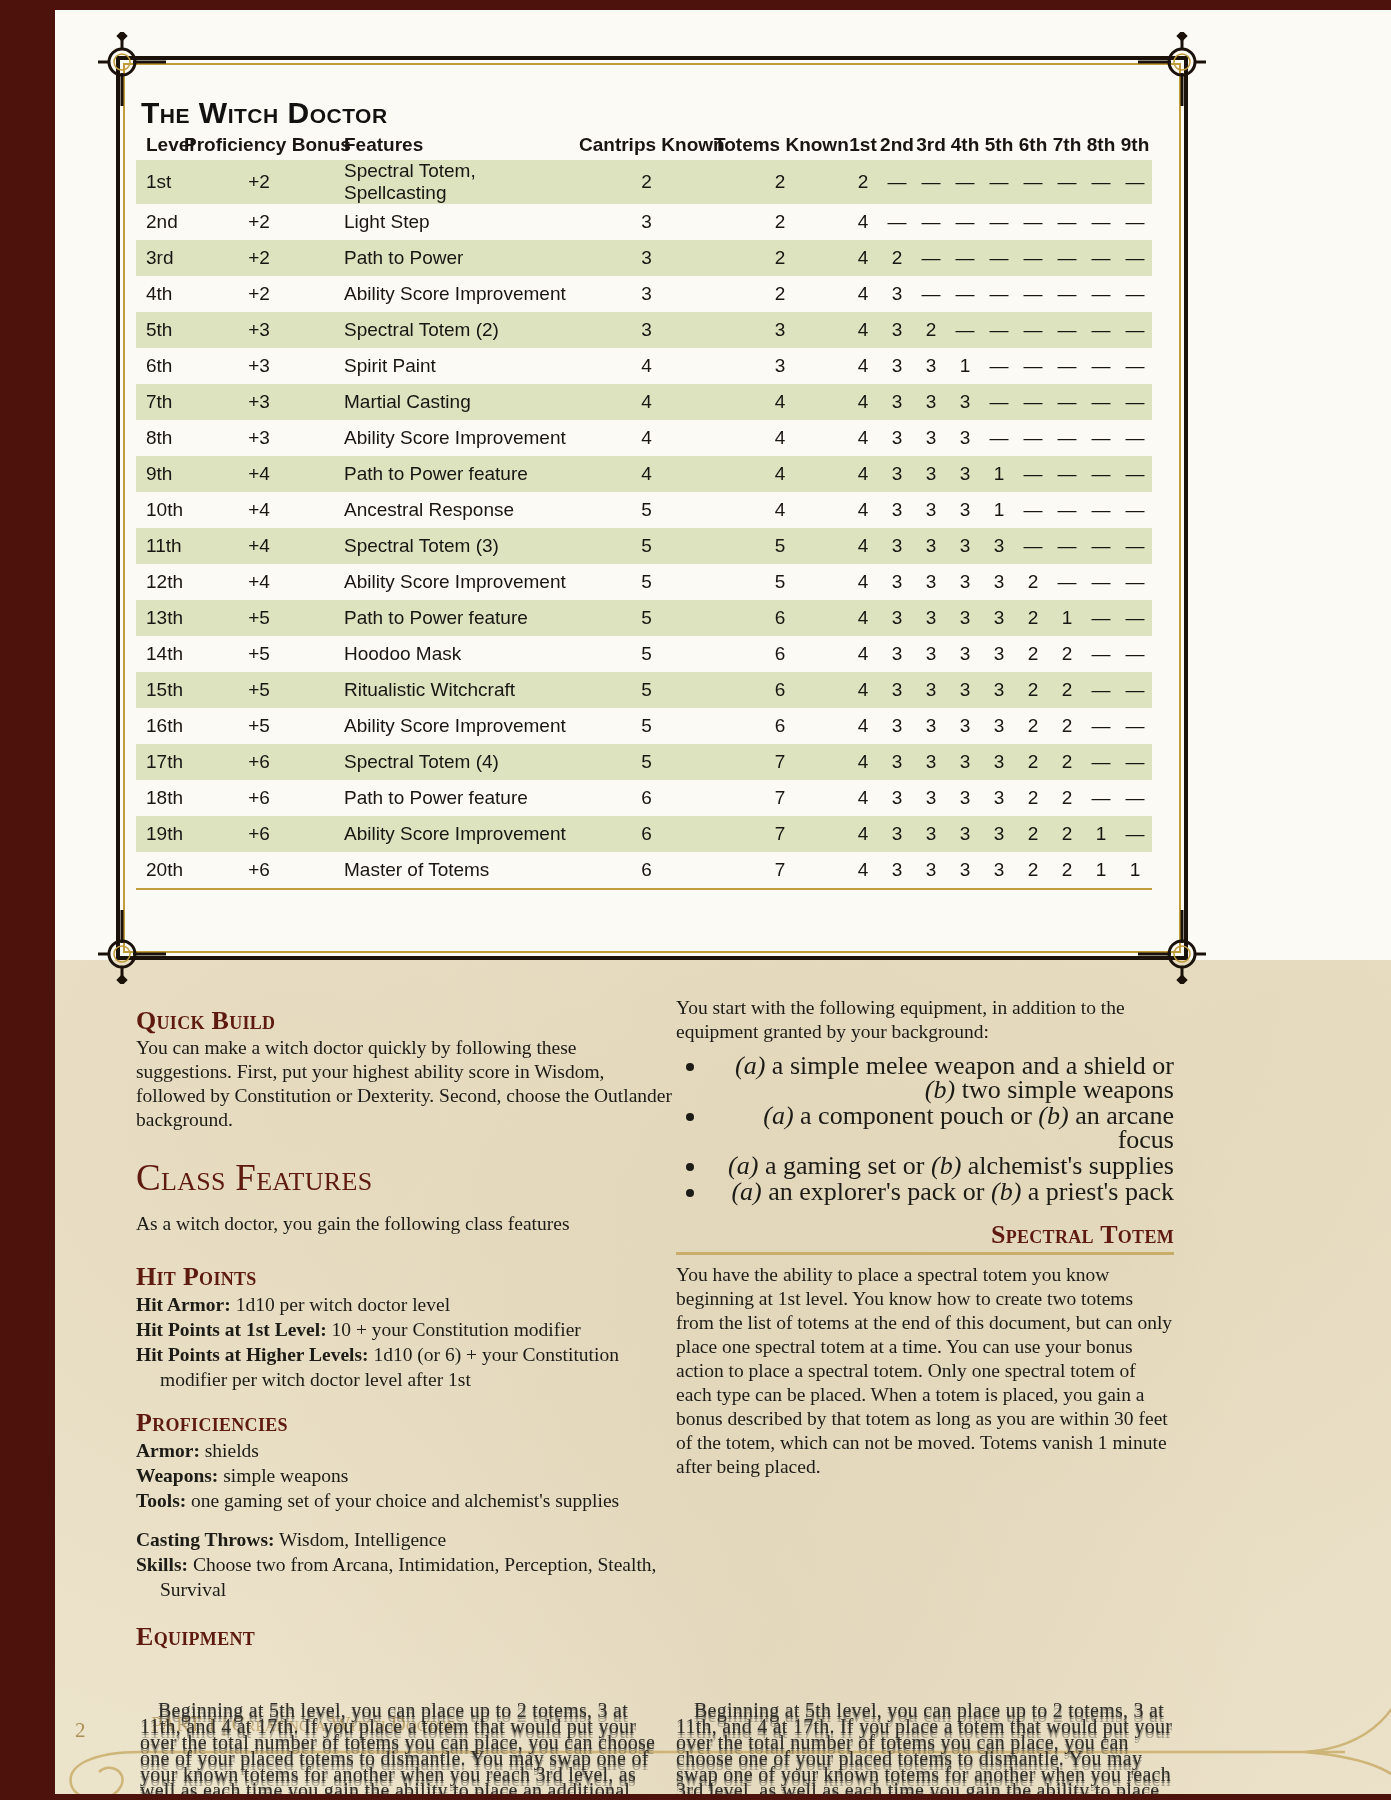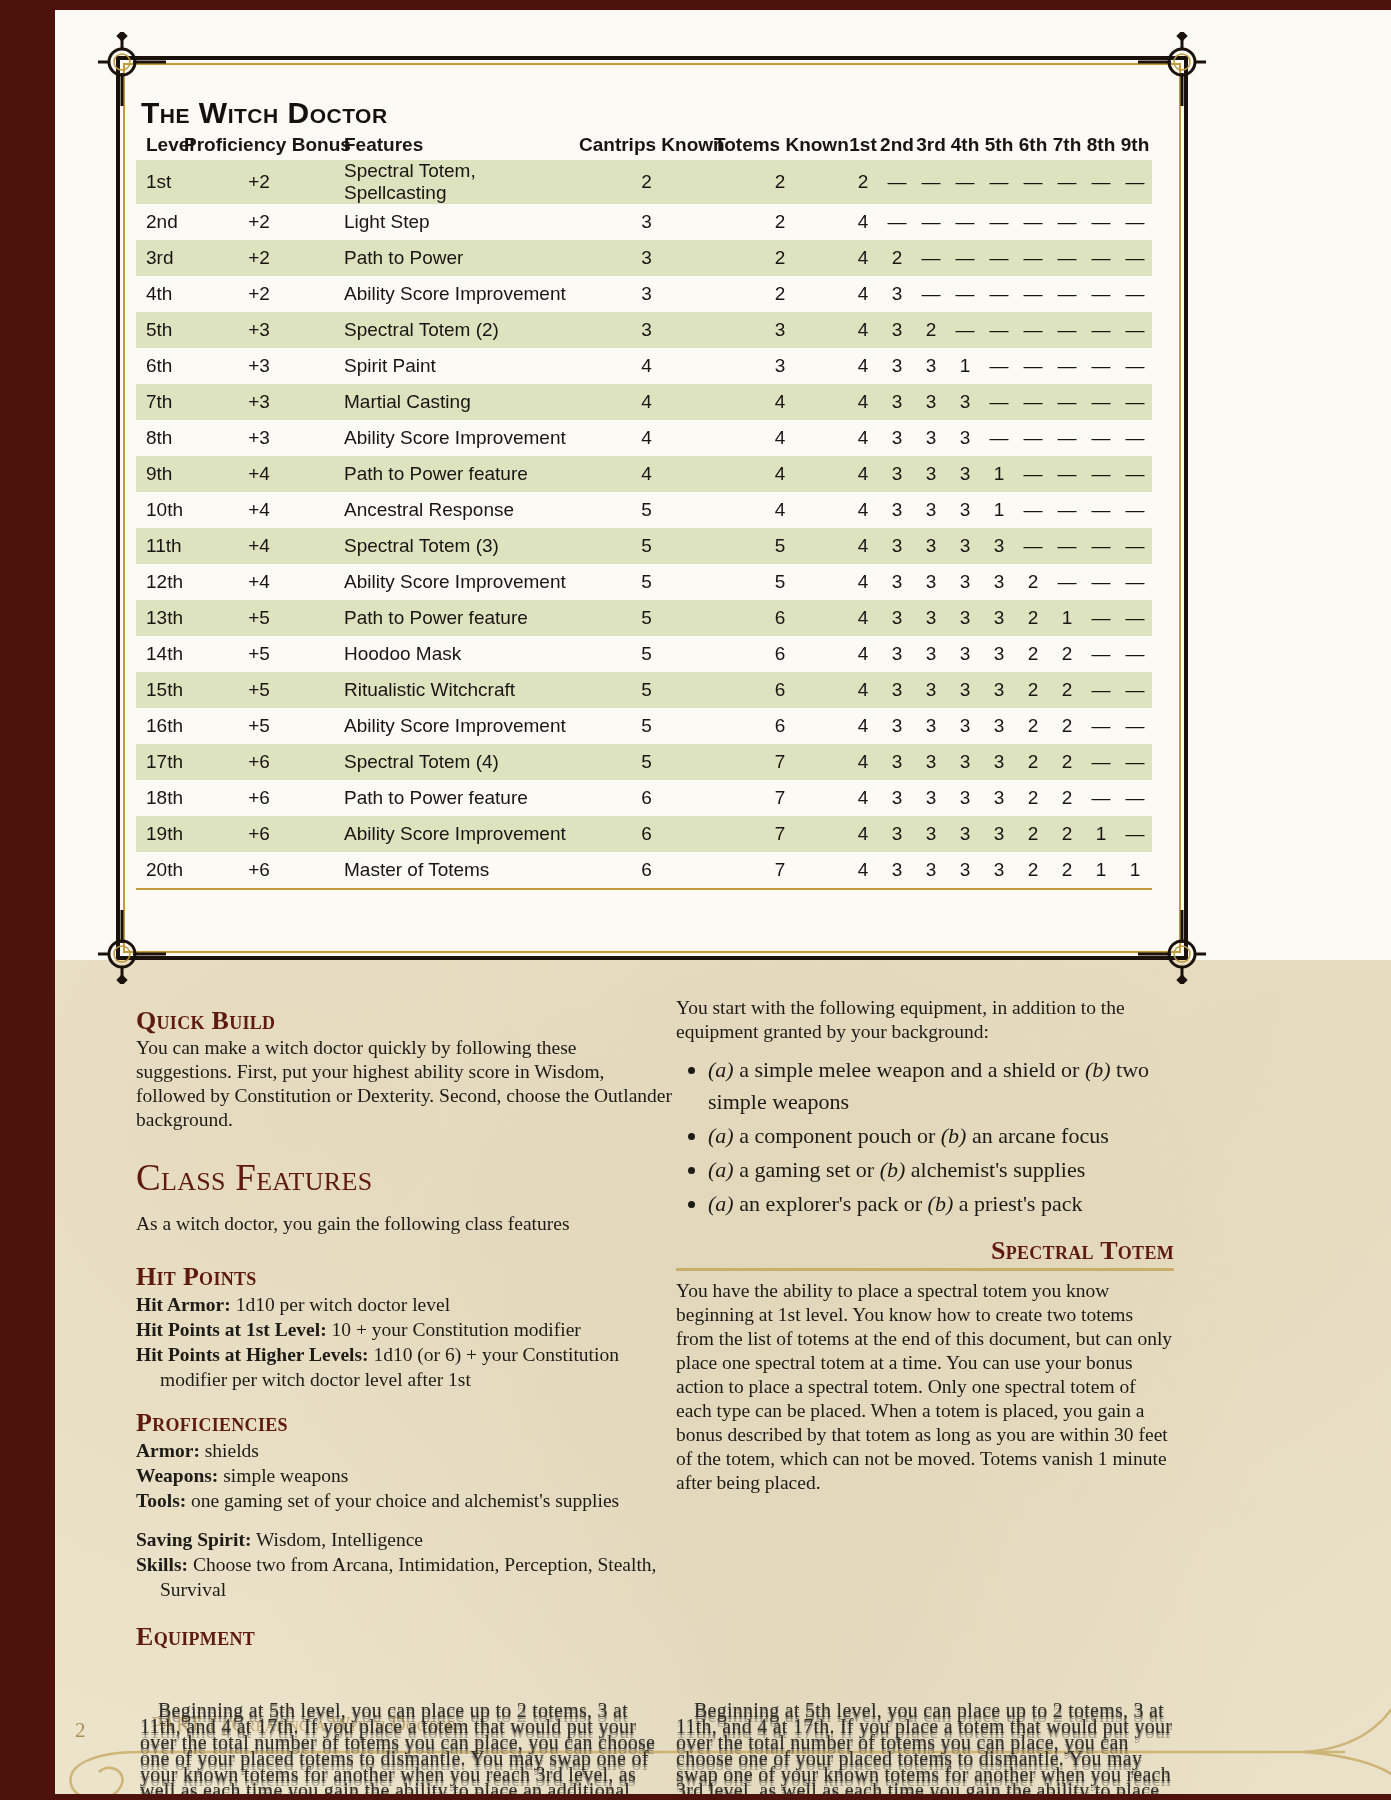--- a/index.html
+++ b/index.html
@@ -50,21 +50,21 @@
            letter-spacing:.3px;margin:0;line-height:30px;}
   .h-large{font-variant:small-caps;font-weight:400;color:#5E1A0E;font-size:37px;
            letter-spacing:.3px;margin:24px 0 12px 0;line-height:44px;}
   .body-text{font-size:19.5px;line-height:24px;margin:0;}
   .mt26{margin-top:26px}.mt16{margin-top:16px}.mt20{margin-top:20px}.mt8{margin-top:8px}
   .stat-lines{font-size:19.5px;line-height:25px;}
   .hang{padding-left:24px;text-indent:-24px;}
   .group-gap{margin-top:14px;}
   .rule-heading{border-bottom:3px solid #C9AD6A;padding-bottom:2px;text-align:right;}
   ul.equip{margin:10px 0 0 0;padding-left:32px;}
-  ul.equip li{font-size:22px;line-height:32px;margin-bottom:2px;}
+  ul.equip li{font-size:26px;line-height:24px;margin-bottom:2px;text-align:right;}
 
   
   .blur-block{position:absolute;top:1692px;font-size:20px;line-height:16px;letter-spacing:.25px;
               color:#2e2d28;text-indent:18px;z-index:2;filter:blur(0.7px);
               text-shadow:0 5px 0 rgba(46,45,40,.35), 0 2px 0 rgba(46,45,40,.45);}
   .blur-left{left:85px;width:527px;}
   .blur-right{left:621px;width:497px;}
 
   .footer-part{position:absolute;left:96px;top:1702px;font-variant:small-caps;color:#AE8D4D;
                font-size:21px;opacity:.7;filter:blur(0.5px);z-index:1;}
@@ -481,21 +481,21 @@
           <div class="hang"><b>Hit Points at Higher Levels:</b> 1d10 (or 6) + your Constitution modifier per witch doctor level after 1st</div>
         </div>
 
       <h3 class="h-small mt16">Proficiencies</h3>
       <div class="stat-lines">
           <div class="hang"><b>Armor:</b> shields</div>
           <div class="hang"><b>Weapons:</b> simple weapons</div>
           <div class="hang"><b>Tools:</b> one gaming set of your choice and alchemist's supplies</div>
         </div>
       <div class="stat-lines group-gap">
-          <div class="hang"><b>Saving Spirit:</b> Wisdom, Intelligence</div>
+          <div class="hang"><b>Casting Throws:</b> Wisdom, Intelligence</div>
           <div class="hang"><b>Skills:</b> Choose two from Arcana, Intimidation, Perception, Stealth, Survival</div>
         </div>
 
       <h3 class="h-small mt20">Equipment</h3>
     </div>
 
     <div class="col right-col">
       <p class="body-text">You start with the following equipment, in addition to the equipment granted by your background:</p>
       <ul class="equip">
           <li><i>(a)</i> a simple melee weapon and a shield or <i>(b)</i> two simple weapons</li>

